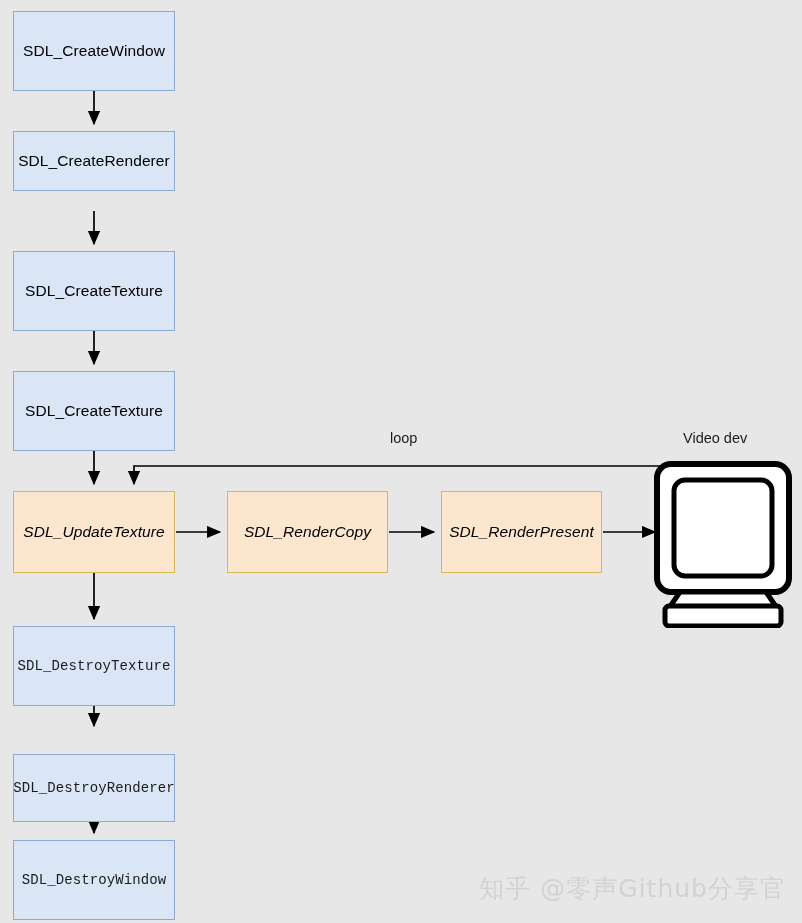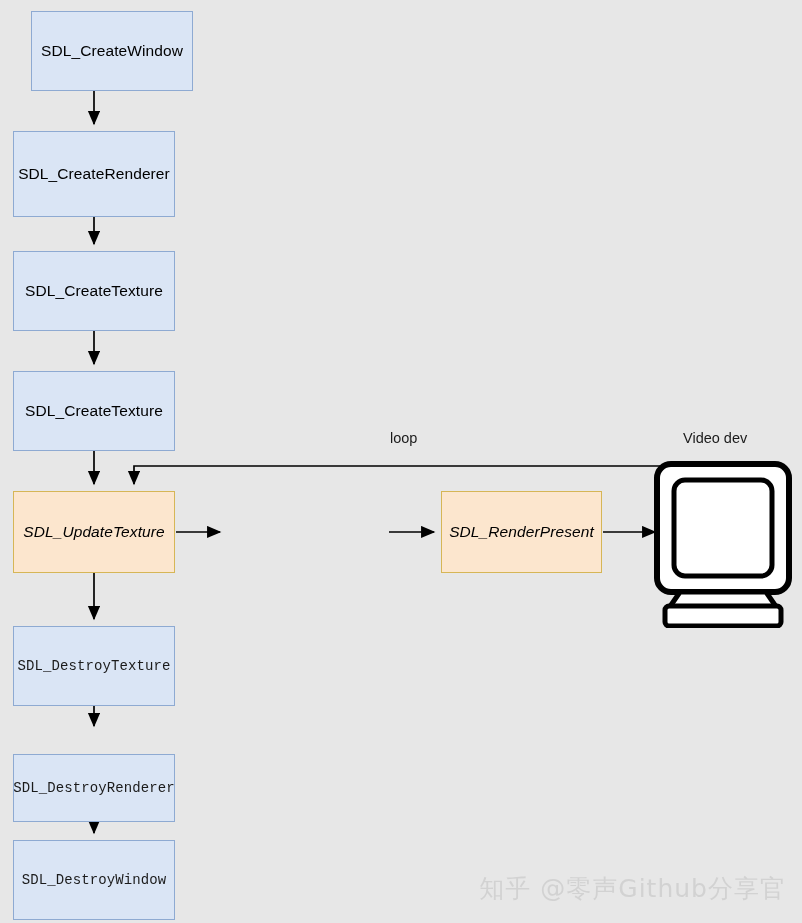--- a/index.html
+++ b/index.html
@@ -100,40 +100,43 @@
     <line x1="389" y1="532" x2="434" y2="532" stroke="#000" stroke-width="1.7" marker-end="url(#ah)"></line>
     <line x1="603" y1="532" x2="655" y2="532" stroke="#000" stroke-width="1.7" marker-end="url(#ah)"></line>
 
     <path d="M 661 466 L 134 466 L 134 484" fill="none" stroke="#000" stroke-width="1.7" marker-end="url(#ah)"></path>
 
     <line x1="94" y1="573" x2="94" y2="619" stroke="#000" stroke-width="1.7" marker-end="url(#ah)"></line>
     <line x1="94" y1="706" x2="94" y2="726" stroke="#000" stroke-width="1.7" marker-end="url(#ah)"></line>
     <line x1="94" y1="813" x2="94" y2="833" stroke="#000" stroke-width="1.7" marker-end="url(#ah)"></line>
   </svg>
 
-  <div class="node blue" style="left:13px; top:11px; width:162px; height:80px;margin-left:18px;">
+  <div class="node blue" style="left:13px; top:11px; width:162px; height:80px;">
     <span>SDL_CreateWindow</span>
   </div>
 
-  <div class="node blue" style="left:13px; top:131px; width:162px; height:86px;">
+  <div class="node blue" style="left:13px; top:131px; width:162px; height:60px;">
     <span>SDL_CreateRenderer</span>
   </div>
 
   <div class="node blue" style="left:13px; top:251px; width:162px; height:80px;">
     <span>SDL_CreateTexture</span>
   </div>
 
   <div class="node blue" style="left:13px; top:371px; width:162px; height:80px;">
     <span>SDL_CreateTexture</span>
   </div>
 
   <div class="node orange" style="left:13px; top:491px; width:162px; height:82px;">
     <span>SDL_UpdateTexture</span>
   </div>
 
+  <div class="node orange" style="left:227px; top:491px; width:161px; height:82px;">
+    <span>SDL_RenderCopy</span>
+  </div>
 
   <div class="node orange" style="left:441px; top:491px; width:161px; height:82px;">
     <span>SDL_RenderPresent</span>
   </div>
 
   <div class="node blue mono" style="left:13px; top:626px; width:162px; height:80px;">
     <span>SDL_DestroyTexture</span>
   </div>
 
   <div class="node blue mono" style="left:13px; top:754px; width:162px; height:68px;">

